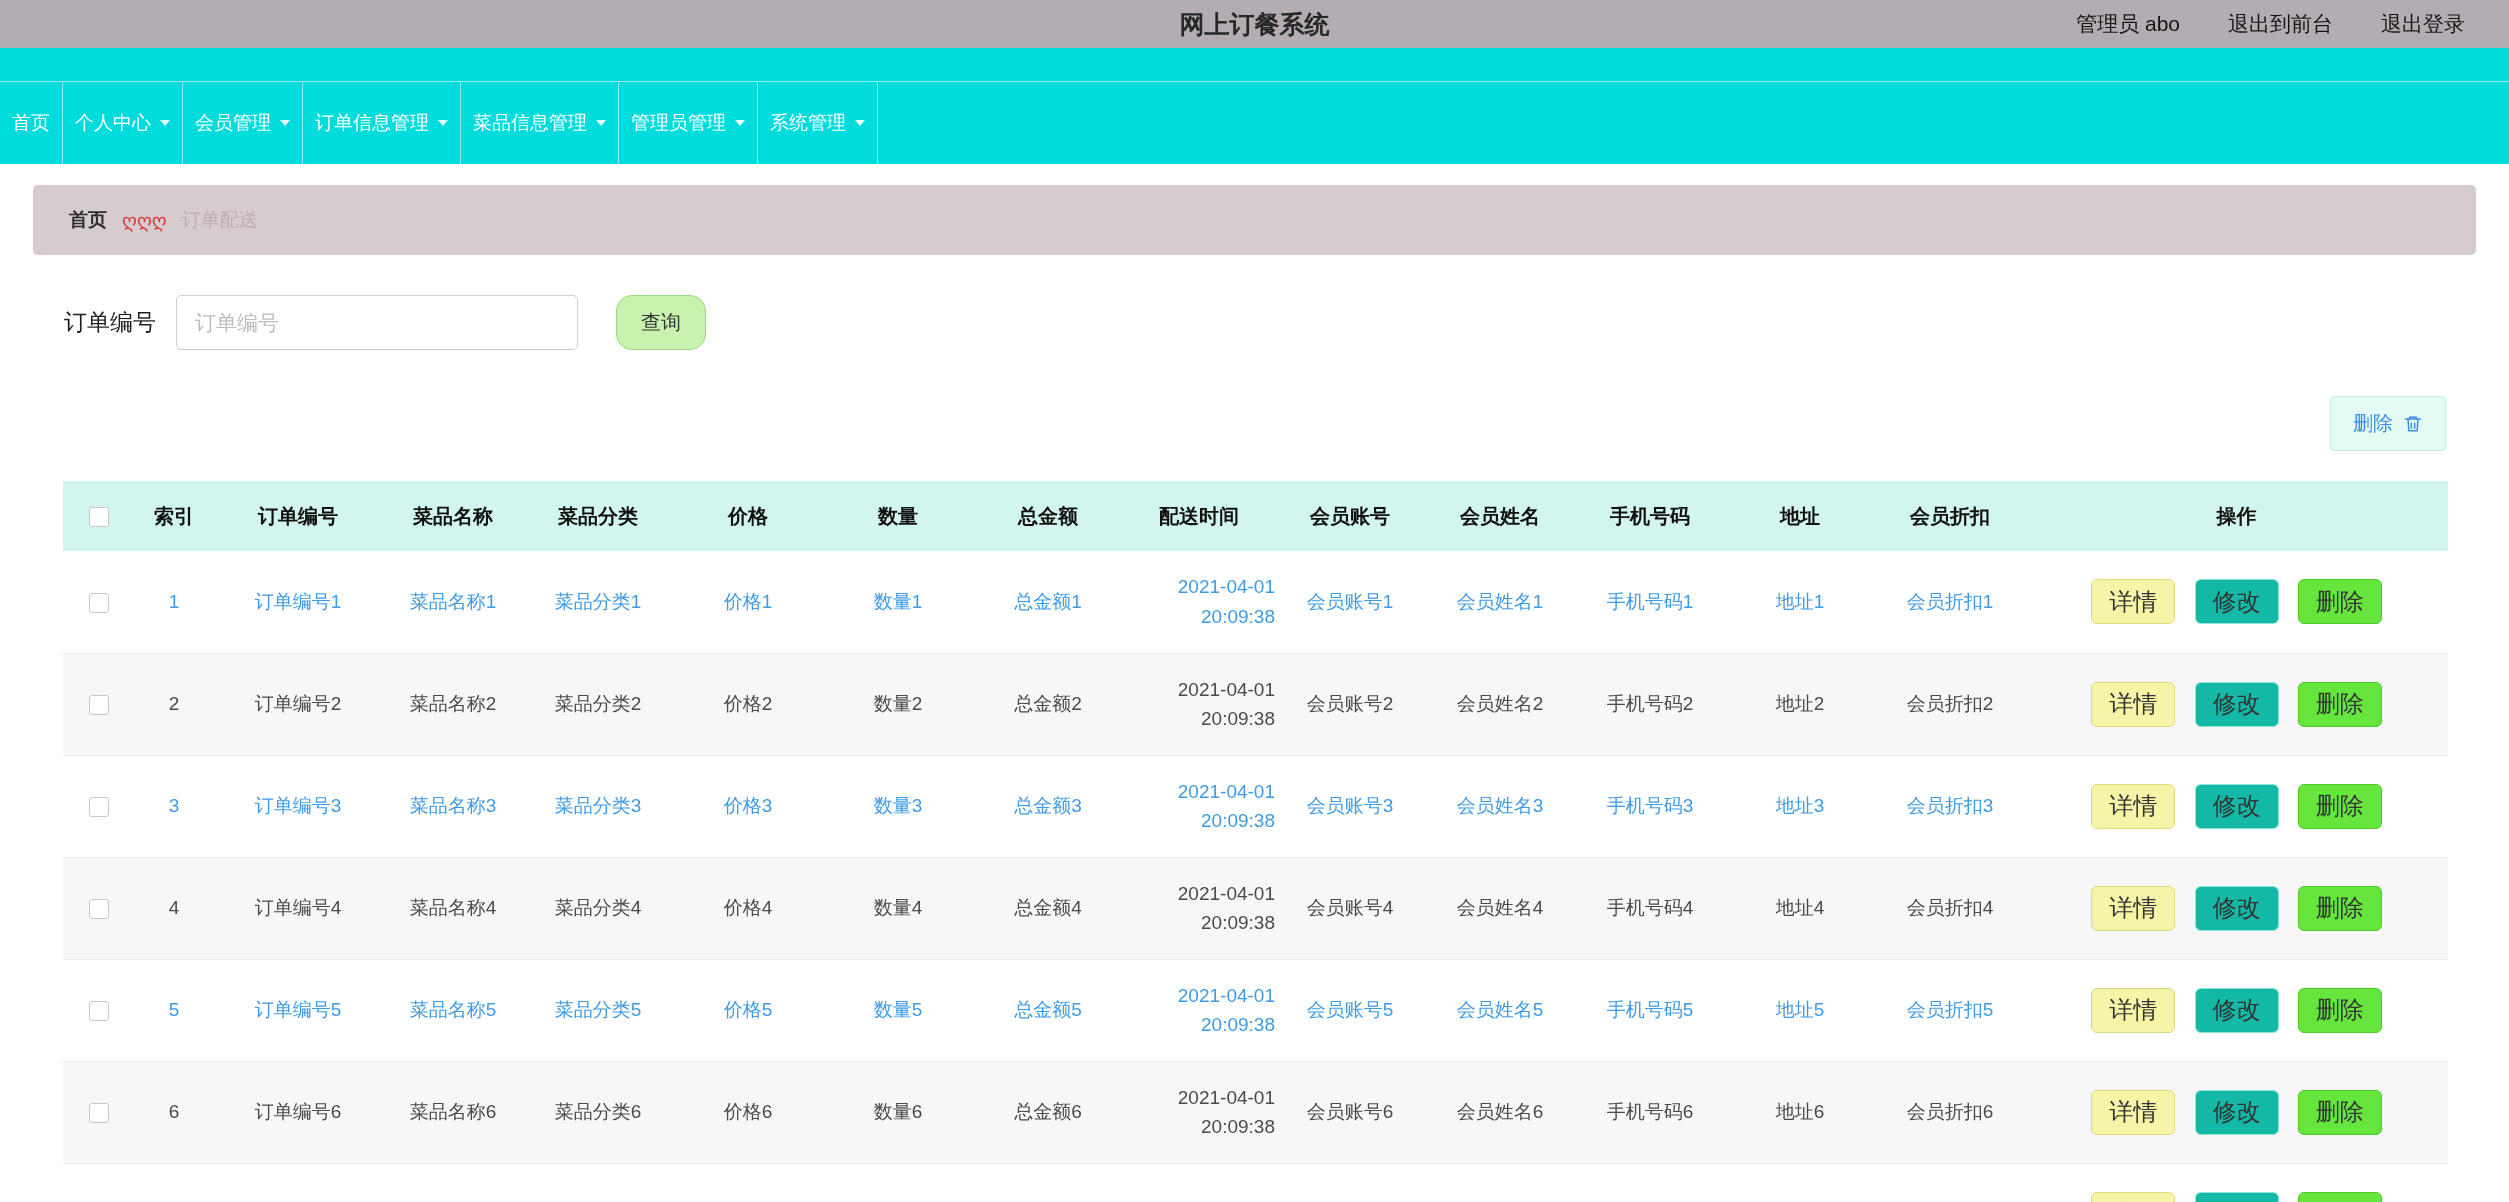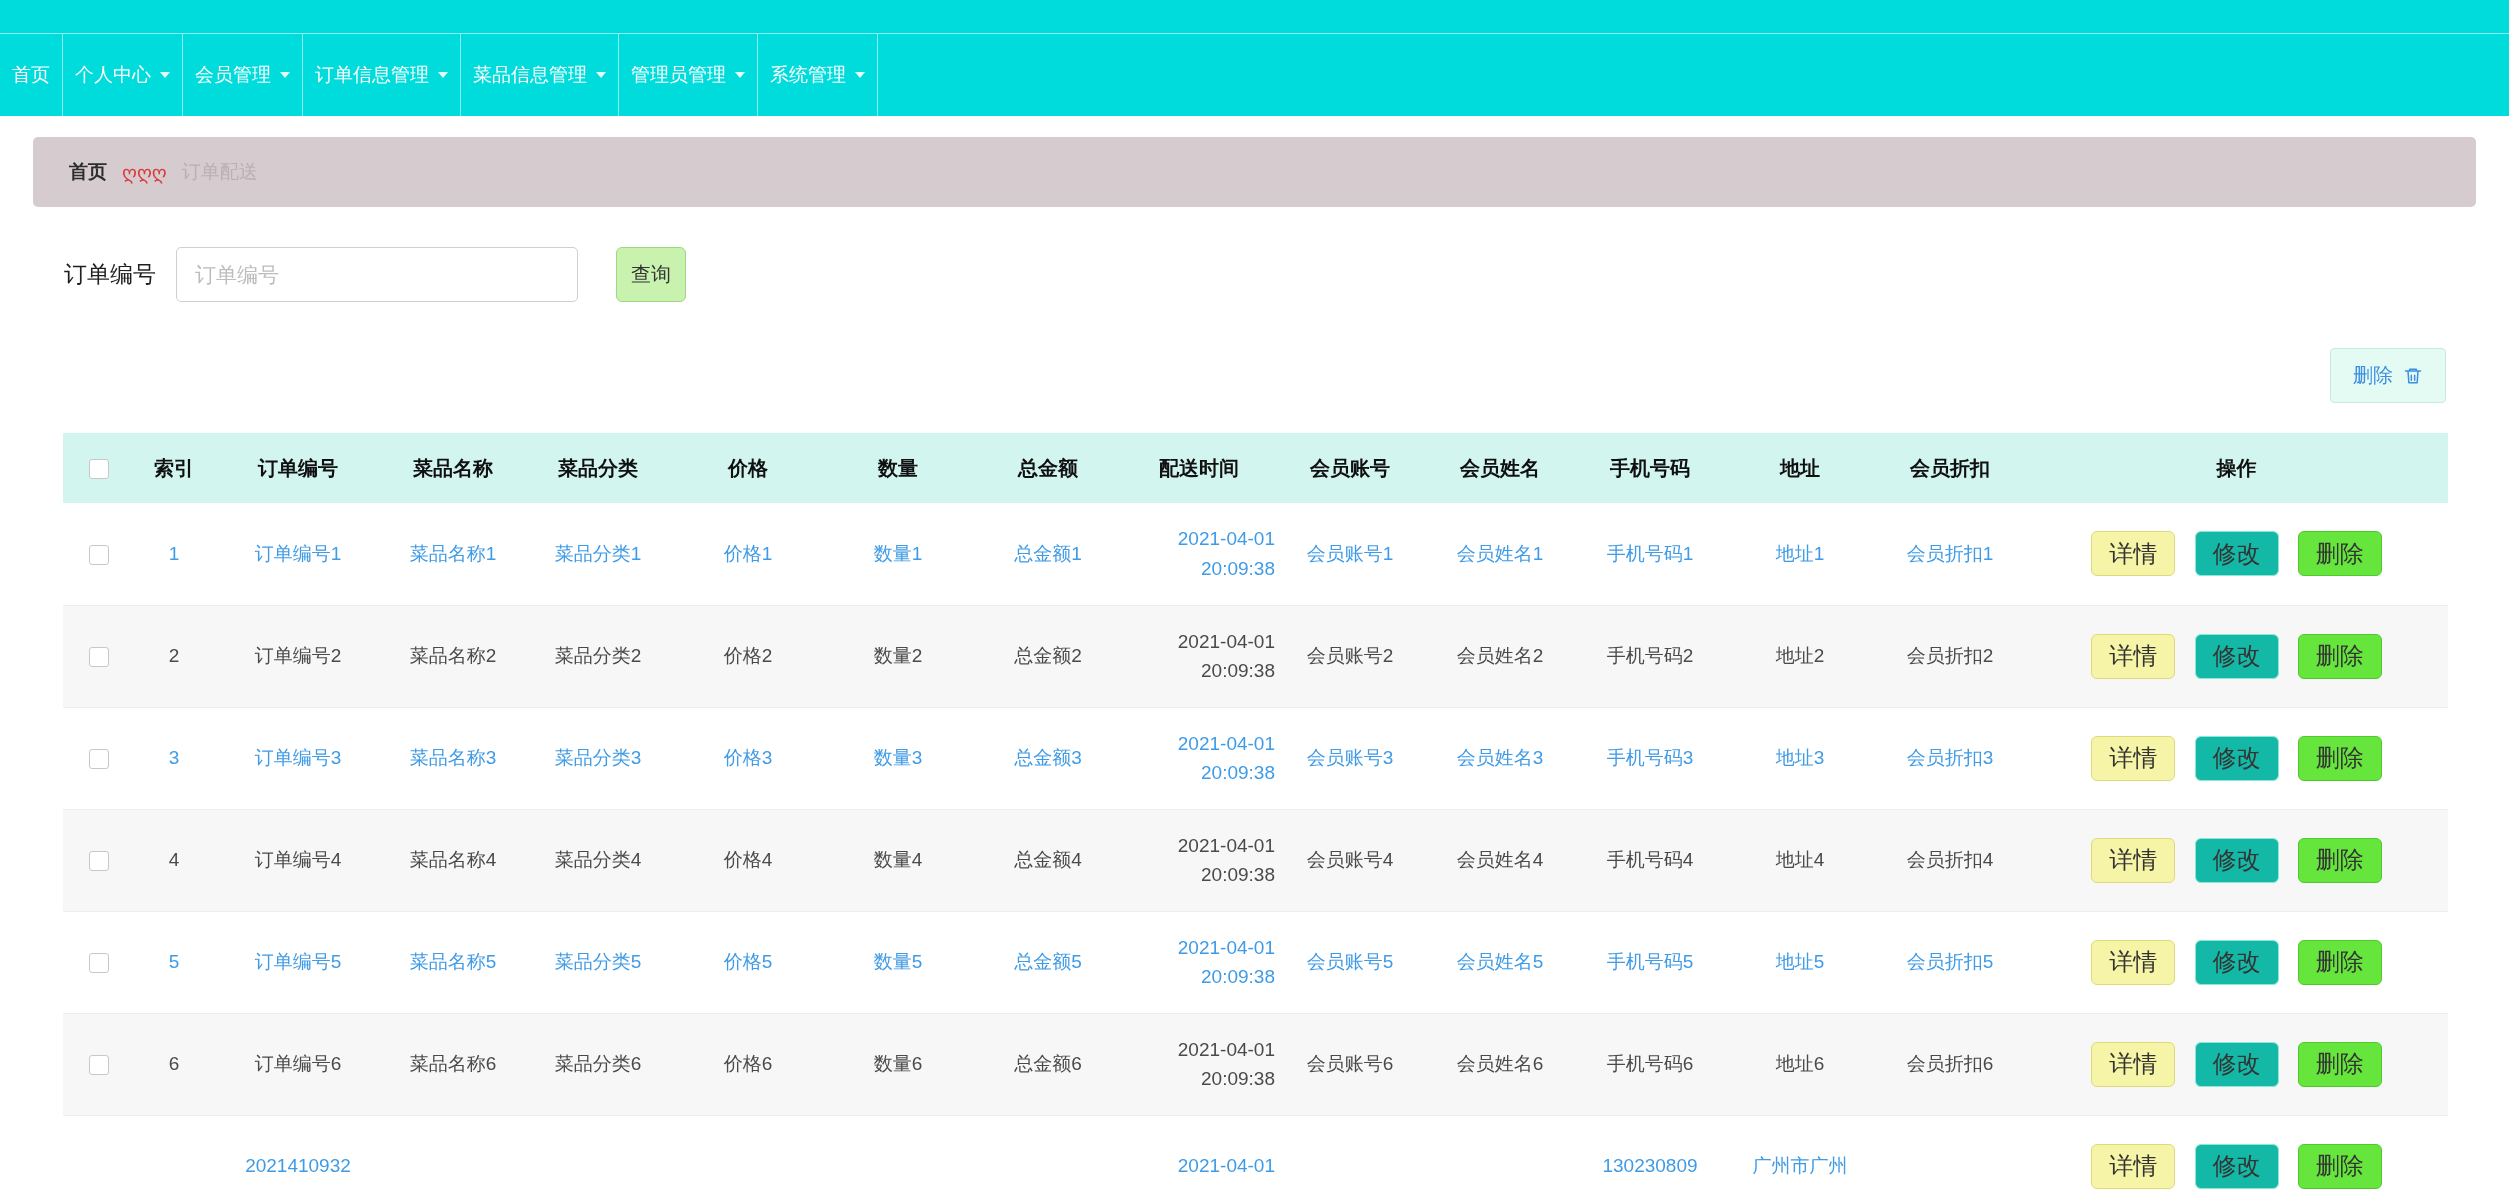--- a/index.html
+++ b/index.html
@@ -24,21 +24,21 @@
   .breadcrumb { margin: 21px 33px 0; height: 70px; background: #d6ccd0; border-radius: 5px; display: flex; align-items: center; padding: 0 36px; gap: 15px; font-size: 19px; }
   .bc-home { color: #2d2d2d; font-weight: bold; cursor: pointer; }
   .bc-sep { color: #d93a3a; }
   .bc-cur { color: #bcaeb4; }
 
   
   .search-row { margin: 40px 64px 0; display: flex; align-items: center; }
   .search-label { font-size: 23px; color: #1f1f1f; margin-right: 20px; white-space: nowrap; }
   .search-input { width: 402px; height: 55px; border: 1px solid #cfcfcf; border-radius: 5px; padding: 0 18px; font-size: 21px; color: #333; outline: none; background: #fff; font-family: inherit; }
   .search-input::placeholder { color: #bdbdbd; }
-  .btn-query { margin-left: 38px; height: 55px; padding: 0 14px; background: #c9f2ae; border: 1px solid #9cd884; border-radius: 6px; font-size: 20px; color: #333; cursor: pointer; font-family: inherit; }
+  .btn-query { margin-left: 38px; height: 55px; padding: 0 24px; background: #c9f2ae; border: 1px solid #9cd884; border-radius: 16px; font-size: 20px; color: #333; cursor: pointer; font-family: inherit; }
 
   
   .toolbar-row { margin: 46px 63px 0; display: flex; justify-content: flex-end; }
   .btn-batch-delete { height: 55px; padding: 0 22px; display: flex; align-items: center; gap: 10px; background: #e4fbf3; border: 1px solid #c7ecdf; border-radius: 4px; font-size: 20px; color: #3e8ee2; cursor: pointer; font-family: inherit; }
 
   
   .table-wrap { margin: 30px 63px 0; }
   table { width: 100%; border-collapse: collapse; table-layout: fixed; }
   thead th { background: #d3f5ef; height: 70px; font-size: 20px; font-weight: bold; color: #101010; text-align: center; }
   tbody td { height: 102px; border-bottom: 1px solid #ededed; text-align: center; font-size: 19px; color: #4a4a4a; overflow: hidden; }
@@ -50,20 +50,28 @@
   .btn-detail { background: #f6f4a6; border: 1px solid #ddda7c; }
   .btn-edit { background: #14b8a6; border: 1px solid #8ce8d6; }
   .btn-del { background: #66e53c; border: 1px solid #4ecb2b; }
   .col-actions { white-space: nowrap; }
 </style>
 </head>
 <body>
 
 <div class="page">
 
+  <header class="top-header">
+    <div class="top-title">网上订餐系统</div>
+    <div class="top-right">
+      <span>管理员 abo</span>
+      <span>退出到前台</span>
+      <span>退出登录</span>
+    </div>
+  </header>
 
   <nav class="navbar">
     <div class="nav-items">
       <div class="nav-item">
           <span>首页</span>
         </div>
       <div class="nav-item">
           <span>个人中心</span>
           <span class="caret"></span>
         </div>

